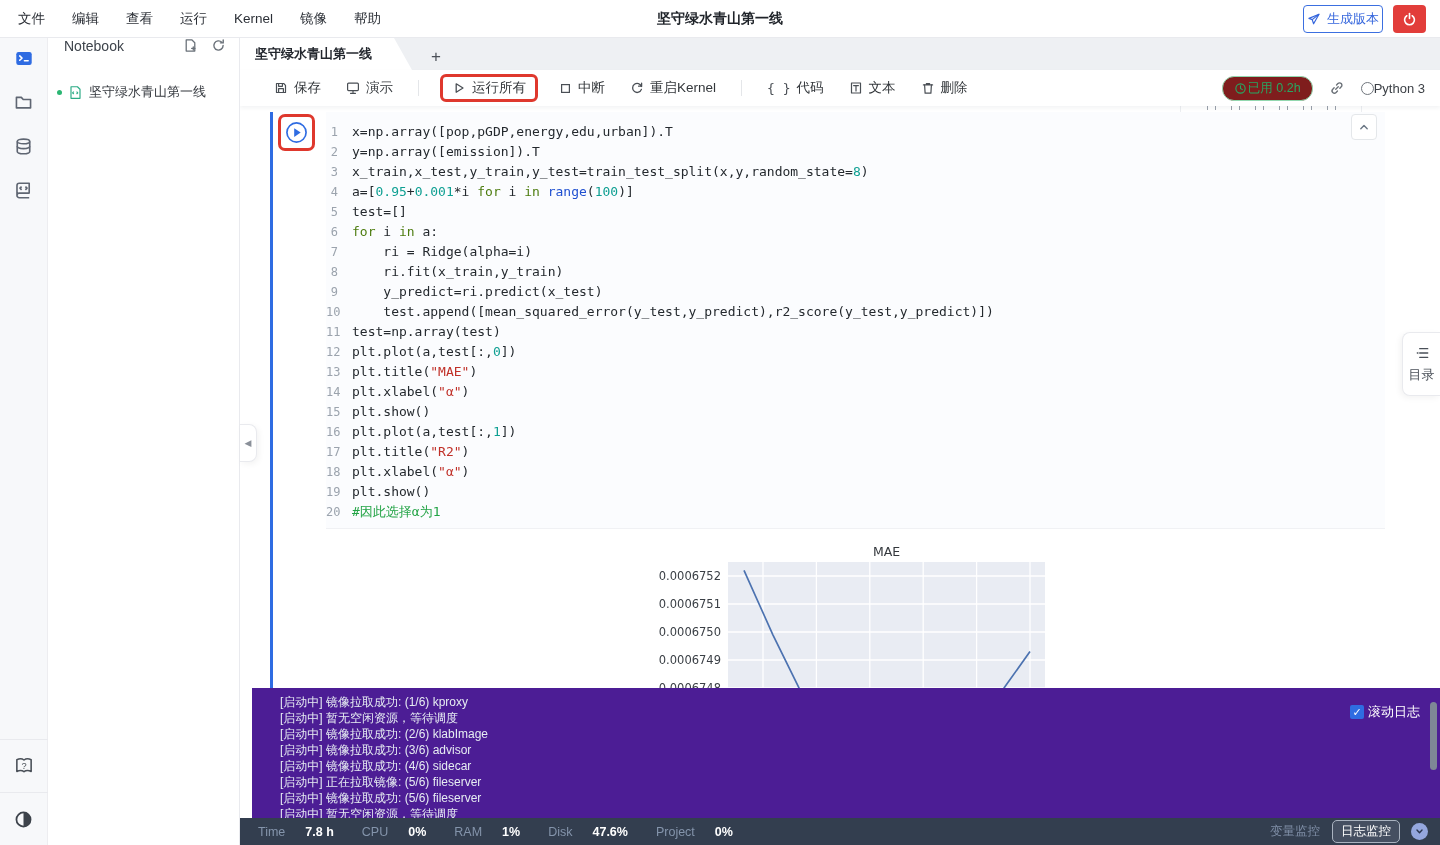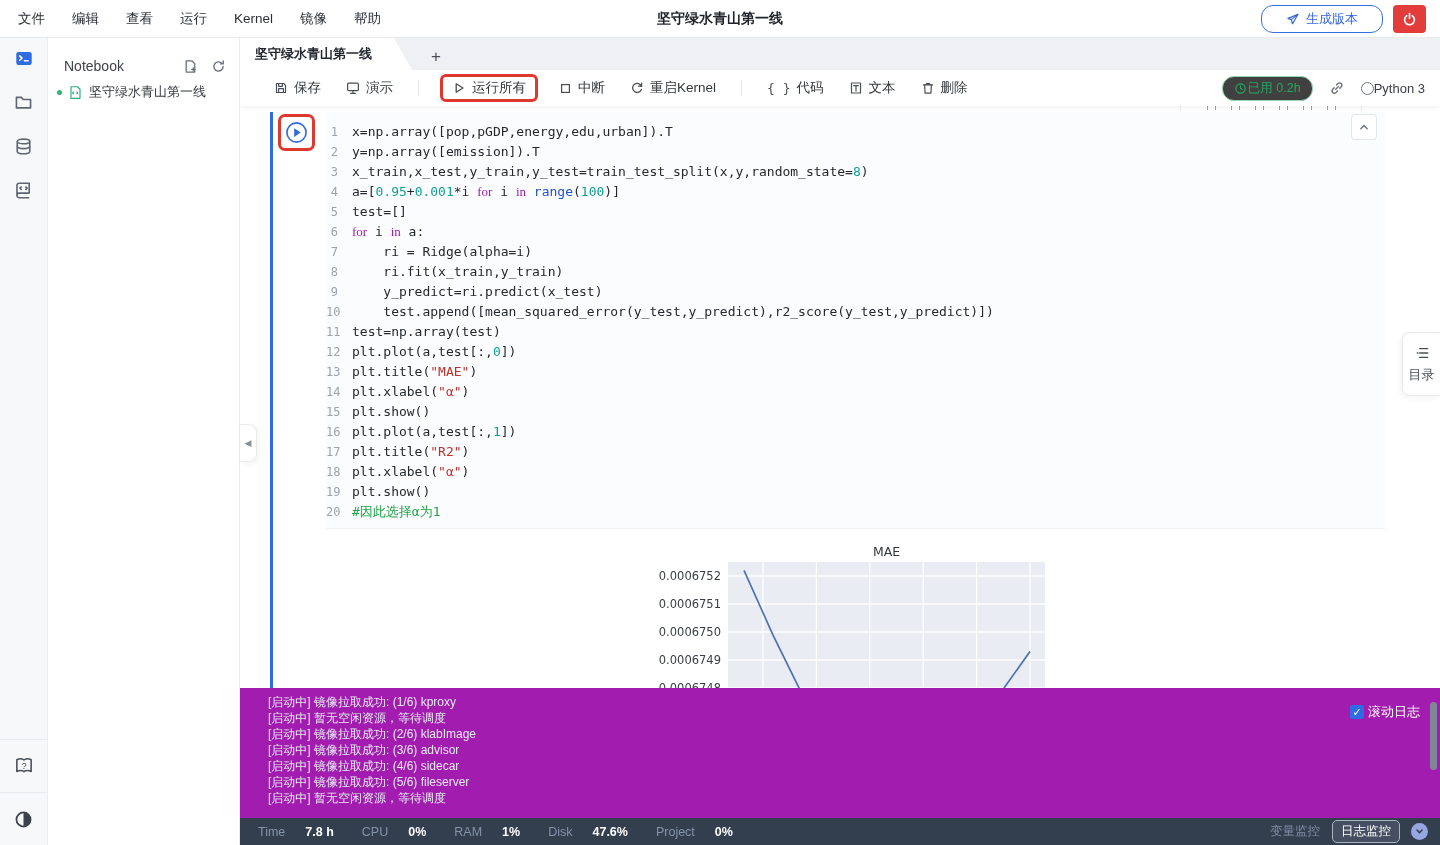--- a/index.html
+++ b/index.html
@@ -8,59 +8,59 @@
 
   
   .app-header { position:absolute; top:0; left:0; right:0; height:38px; background:#fff;
                 border-bottom:1px solid #e9eaee; z-index:20; }
   .menus { display:flex; gap:27px; padding-left:18px; align-items:center; height:100%;
            font-size:13.5px; color:#2b2f36; }
   .menu-item { cursor:default; }
   .header-title { position:absolute; left:50%; top:50%; transform:translate(-50%,-50%);
                   font-size:14px; font-weight:bold; color:#1f2329; }
   .header-right { position:absolute; right:14px; top:5px; display:flex; gap:10px; }
-  .btn-version { height:28px; border:1px solid #3b6fe0; color:#3566dd; border-radius:12px;
-                 display:flex; align-items:center; gap:6px; padding:0 24px; font-size:13px; background:#fff;text-align:right; }
+  .btn-version { height:28px; border:1px solid #3b6fe0; color:#3566dd; border-radius:4px;
+                 display:flex; align-items:center; gap:6px; padding:0 3px; font-size:13px; background:#fff;text-align:right; }
   .btn-power { width:33px; height:28px; background:#e23d3a; border-radius:4px;
                display:flex; align-items:center; justify-content:center; }
 
   
   .rail { position:absolute; top:38px; left:0; width:48px; bottom:0; background:#f7f8fa;
           border-right:1px solid #ededf0; z-index:15; }
   .rail-top { display:flex; flex-direction:column; align-items:center; padding-top:10px; gap:24px; }
   .rail-icon { width:20px; height:20px; display:flex; align-items:center; justify-content:center; }
   .rail-bottom { position:absolute; bottom:0; left:0; right:0; display:flex; flex-direction:column; align-items:center; }
   .rail-sep { width:48px; height:1px; background:#e9eaee; }
   .rail-slot { height:52px; display:flex; align-items:center; justify-content:center; width:100%; }
 
   
   .sidebar { position:absolute; top:38px; left:48px; width:192px; bottom:0; background:#fff;
              border-right:1px solid #e9eaee; z-index:15; }
-  .sidebar-header { display:flex; align-items:flex-end; height:36px; padding:0 13px 0 16px; }
+  .sidebar-header { display:flex; align-items:flex-start; height:36px; padding:0 13px 0 16px; }
   .sidebar-title { font-size:14px; color:#3d434b; flex:1; }
   .sidebar-hicons { display:flex; gap:13px; color:#6a7179; }
   .file-item { display:flex; align-items:center; gap:6px; padding:9px 8px 9px 9px; font-size:13px; color:#33373d; }
   .status-dot { width:5px; height:5px; border-radius:50%; background:#2bb673; flex:none; }
 
   
   .main { position:absolute; left:240px; top:38px; right:0; bottom:0; background:#fff; }
   .tabbar { height:32px; background:#eef0f3; position:relative; display:flex; align-items:flex-end; }
   .tab { height:32px; width:172px; background:#fff; display:flex; align-items:center;
          padding-left:15px; font-size:13px; font-weight:bold; color:#23272e;
          clip-path:polygon(0 0, calc(100% - 18px) 0, 100% 100%, 0 100%); }
   .tab-add { margin-left:14px; margin-bottom:5px; font-size:17px; color:#4a4f57; line-height:1; width:20px; text-align:center; }
 
   .toolbar { height:36px; background:#fff; display:flex; align-items:center; padding-left:34px; gap:25px;
              font-size:13.5px; color:#33373b; box-shadow:0 2px 4px rgba(40,50,60,.06); position:relative; z-index:3; }
   .tb-item { display:flex; align-items:center; gap:6px; white-space:nowrap; }
   .tb-sep { width:1px; height:16px; background:#e4e6e9; }
   .red-box { border:3px solid #df382d; border-radius:6px; padding:2px 9px; display:flex; align-items:center; gap:6px; margin:0 -4px; }
   .toolbar-right { position:absolute; right:15px; top:0; height:100%; display:flex; align-items:center; gap:16px; }
   .usage-pill { display:flex; align-items:center; gap:1px; border:1px solid #93d8af; color:#27a862;
-                border-radius:12px; padding:3px 11px; font-size:12.5px; background:#404040; }
+                border-radius:12px; padding:3px 11px; font-size:12.5px; background:#7f1d1d; }
   .kernel-sel { display:flex; align-items:center; color:#3c4046; font-size:13px; }
   .kernel-circle { width:13px; height:13px; border:1.6px solid #70767d; border-radius:50%; }
 
   .content { position:absolute; top:68px; left:0; right:0; bottom:0; background:#fff; overflow:hidden; }
 
   
   .cell-mini-toolbar { position:absolute; top:-7px; right:78px; width:182px; height:13px; background:#fff;
                        border:1px solid #eceef1; border-bottom:none; border-radius:4px 4px 0 0;
                        display:flex; align-items:flex-end; justify-content:center; gap:15px; overflow:hidden; padding-bottom:2px; }
   .mini-stub { width:9px; height:5px; border:1.4px solid #9aa1ab; border-bottom:none; }
@@ -69,39 +69,39 @@
   .cell { position:absolute; left:30px; top:6px; right:55px; }
   .cell-accent { position:absolute; left:0; top:0; width:3px; height:662px; background:#2f6ce2; }
   .run-red-box { position:absolute; left:8px; top:2px; width:37px; height:37px; border:3px solid #df382d; border-radius:7px; }
   .run-btn { position:absolute; left:14px; top:8px; width:25px; height:25px; color:#2f6ce2; }
   .collapse-btn { position:absolute; right:8px; top:2px; width:26px; height:26px; border:1px solid #e4e7ea;
                   border-radius:4px; background:#fff; display:flex; align-items:center; justify-content:center; color:#6b7785; }
   .code-block { margin-left:56px; background:#fbfcfe; border-bottom:1px solid #f0f1f4; padding:10px 0 6px 0; }
   .code-row { display:flex; line-height:20px; font-family:"DejaVu Sans Mono", monospace; font-size:13px; }
   .ln { width:26px; flex:none; text-align:right; color:#9ba3ad; font-size:12px; padding-right:14px; }
   .code { white-space:pre; color:#24292e; }
-  .tok-d { color:#24292e; } .tok-k { color:#a21caf;font-family:Liberation Serif, serif; } .tok-n { color:#0e9f92; }
+  .tok-d { color:#24292e; } .tok-k { color:#4d7c0f; } .tok-n { color:#0e9f92; }
   .tok-s { color:#c03028; } .tok-c { color:#22a345; } .tok-f { color:#2050d0; }
 
   .chart-svg { position:absolute; left:380px; top:434px; z-index:1; }
   .tick { font-size:11.5px; fill:#3a3f45; font-family:"DejaVu Sans", sans-serif; }
   .chart-title { font-size:12.5px; fill:#33373c; font-family:"DejaVu Sans", sans-serif; }
 
   
   .toc-tab { position:absolute; right:0; top:332px; width:38px; height:64px; background:#fff;
              border:1px solid #e9eaee; border-right:none; border-radius:8px 0 0 8px;
              box-shadow:-2px 2px 6px rgba(0,0,0,.05); display:flex; flex-direction:column;
              align-items:center; justify-content:center; gap:5px; z-index:4; color:#4a5058; font-size:13px; }
   .collapse-handle { position:absolute; left:240px; top:424px; width:17px; height:38px; background:#fff;
              border:1px solid #e9eaee; border-left:none; border-radius:0 8px 8px 0;
              box-shadow:2px 2px 6px rgba(0,0,0,.05); display:flex; align-items:center; justify-content:center;
              color:#8a9099; font-size:9px; z-index:16; }
 
   
-  .log-panel { position:absolute; left:240px; right:0; top:688px; height:130px; background:#a21caf; z-index:5; overflow:hidden; }
+  .log-panel { position:absolute; left:252px; right:0; top:688px; height:130px; background:#4c1d95; z-index:5; overflow:hidden; }
   .log-lines { padding:6px 0 0 28px; list-style:none; }
   .log-lines li { line-height:16px; font-size:12px; color:#e6ecf2; white-space:nowrap; }
   .scroll-toggle { position:absolute; right:20px; top:15px; display:flex; align-items:center; gap:4px; color:#fff; font-size:13px; }
   .checkbox { width:14px; height:14px; background:#2f6ce2; border-radius:2px; color:#fff; font-size:11px;
               display:flex; align-items:center; justify-content:center; line-height:1; }
   .log-scrollbar { position:absolute; right:3px; top:14px; width:7px; height:68px; background:#7e8796; border-radius:4px; }
 
   
   .status-bar { position:absolute; left:240px; right:0; top:818px; height:27px; background:#333e4f; z-index:6;
                 display:flex; align-items:center; padding-left:18px; gap:28px; font-size:12.5px; }
@@ -463,20 +463,21 @@
     <span>◀</span>
   </div>
 
   <div class="log-panel">
     <ul class="log-lines" id="log-lines">
         <li>[启动中] 镜像拉取成功: (1/6) kproxy</li>
         <li>[启动中] 暂无空闲资源，等待调度</li>
         <li>[启动中] 镜像拉取成功: (2/6) klabImage</li>
         <li>[启动中] 镜像拉取成功: (3/6) advisor</li>
         <li>[启动中] 镜像拉取成功: (4/6) sidecar</li>
+        <li>[启动中] 正在拉取镜像: (5/6) fileserver</li>
         <li>[启动中] 镜像拉取成功: (5/6) fileserver</li>
         <li>[启动中] 暂无空闲资源，等待调度</li>
       </ul>
     <div class="scroll-toggle">
       <span class="checkbox">✓</span>
       <span>滚动日志</span>
     </div>
     <div class="log-scrollbar"></div>
   </div>
 

